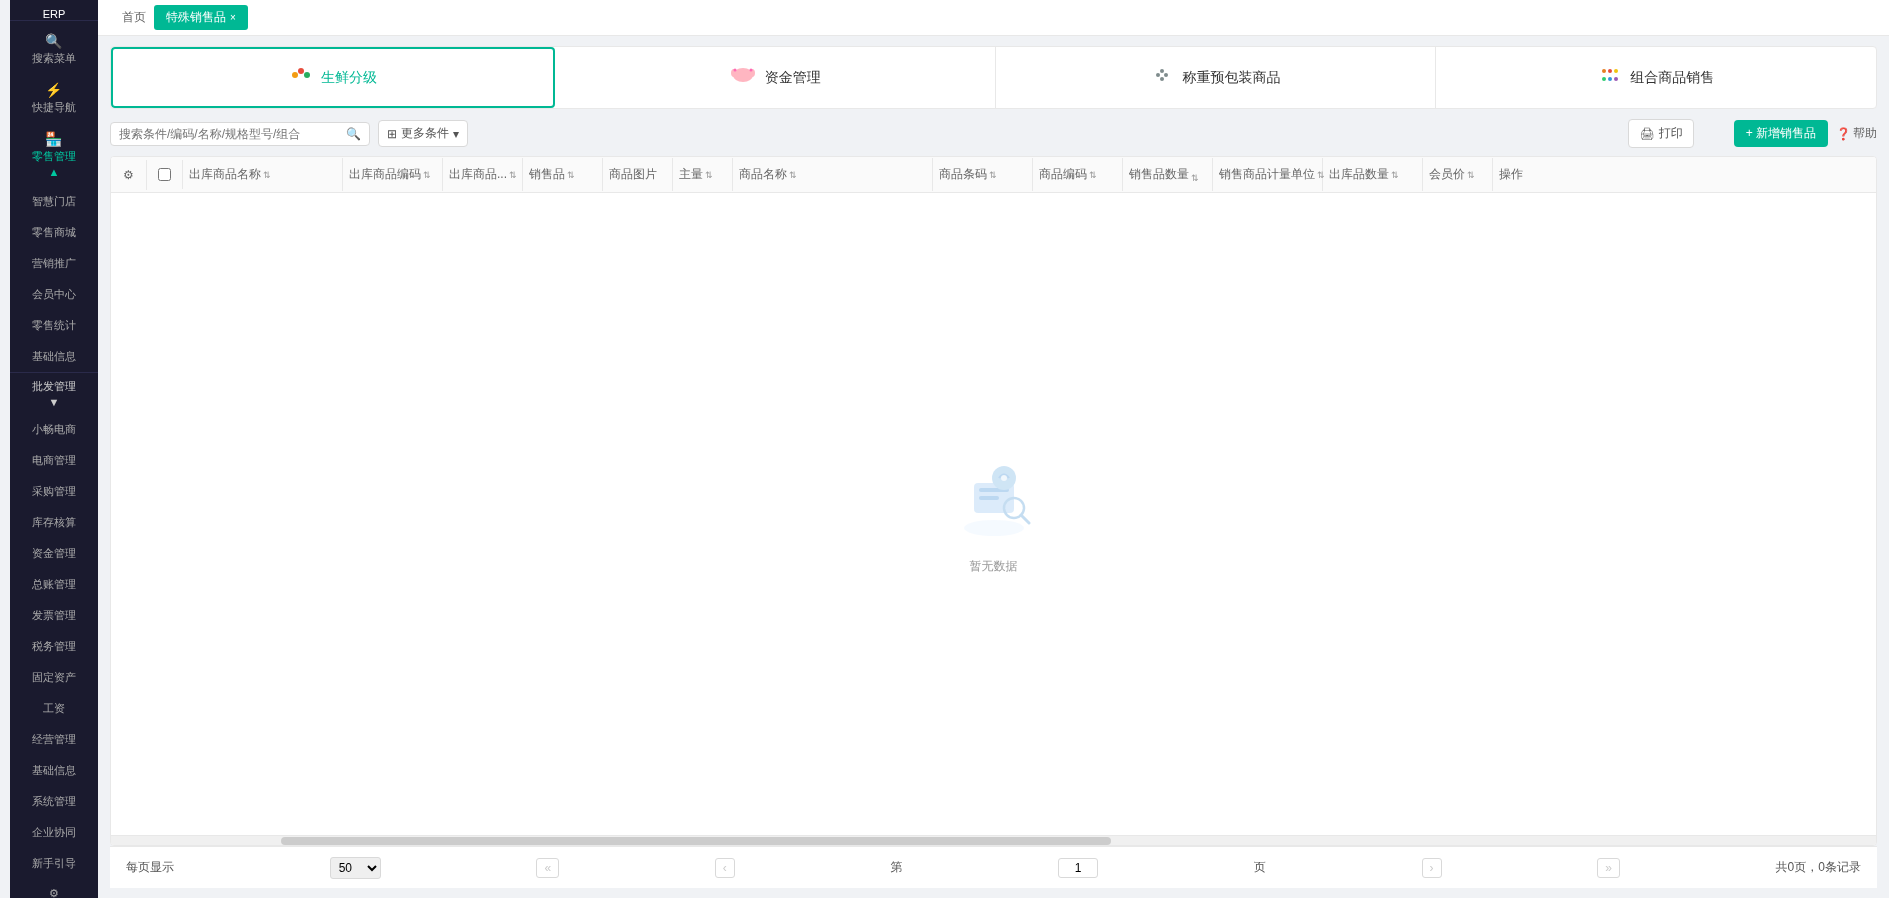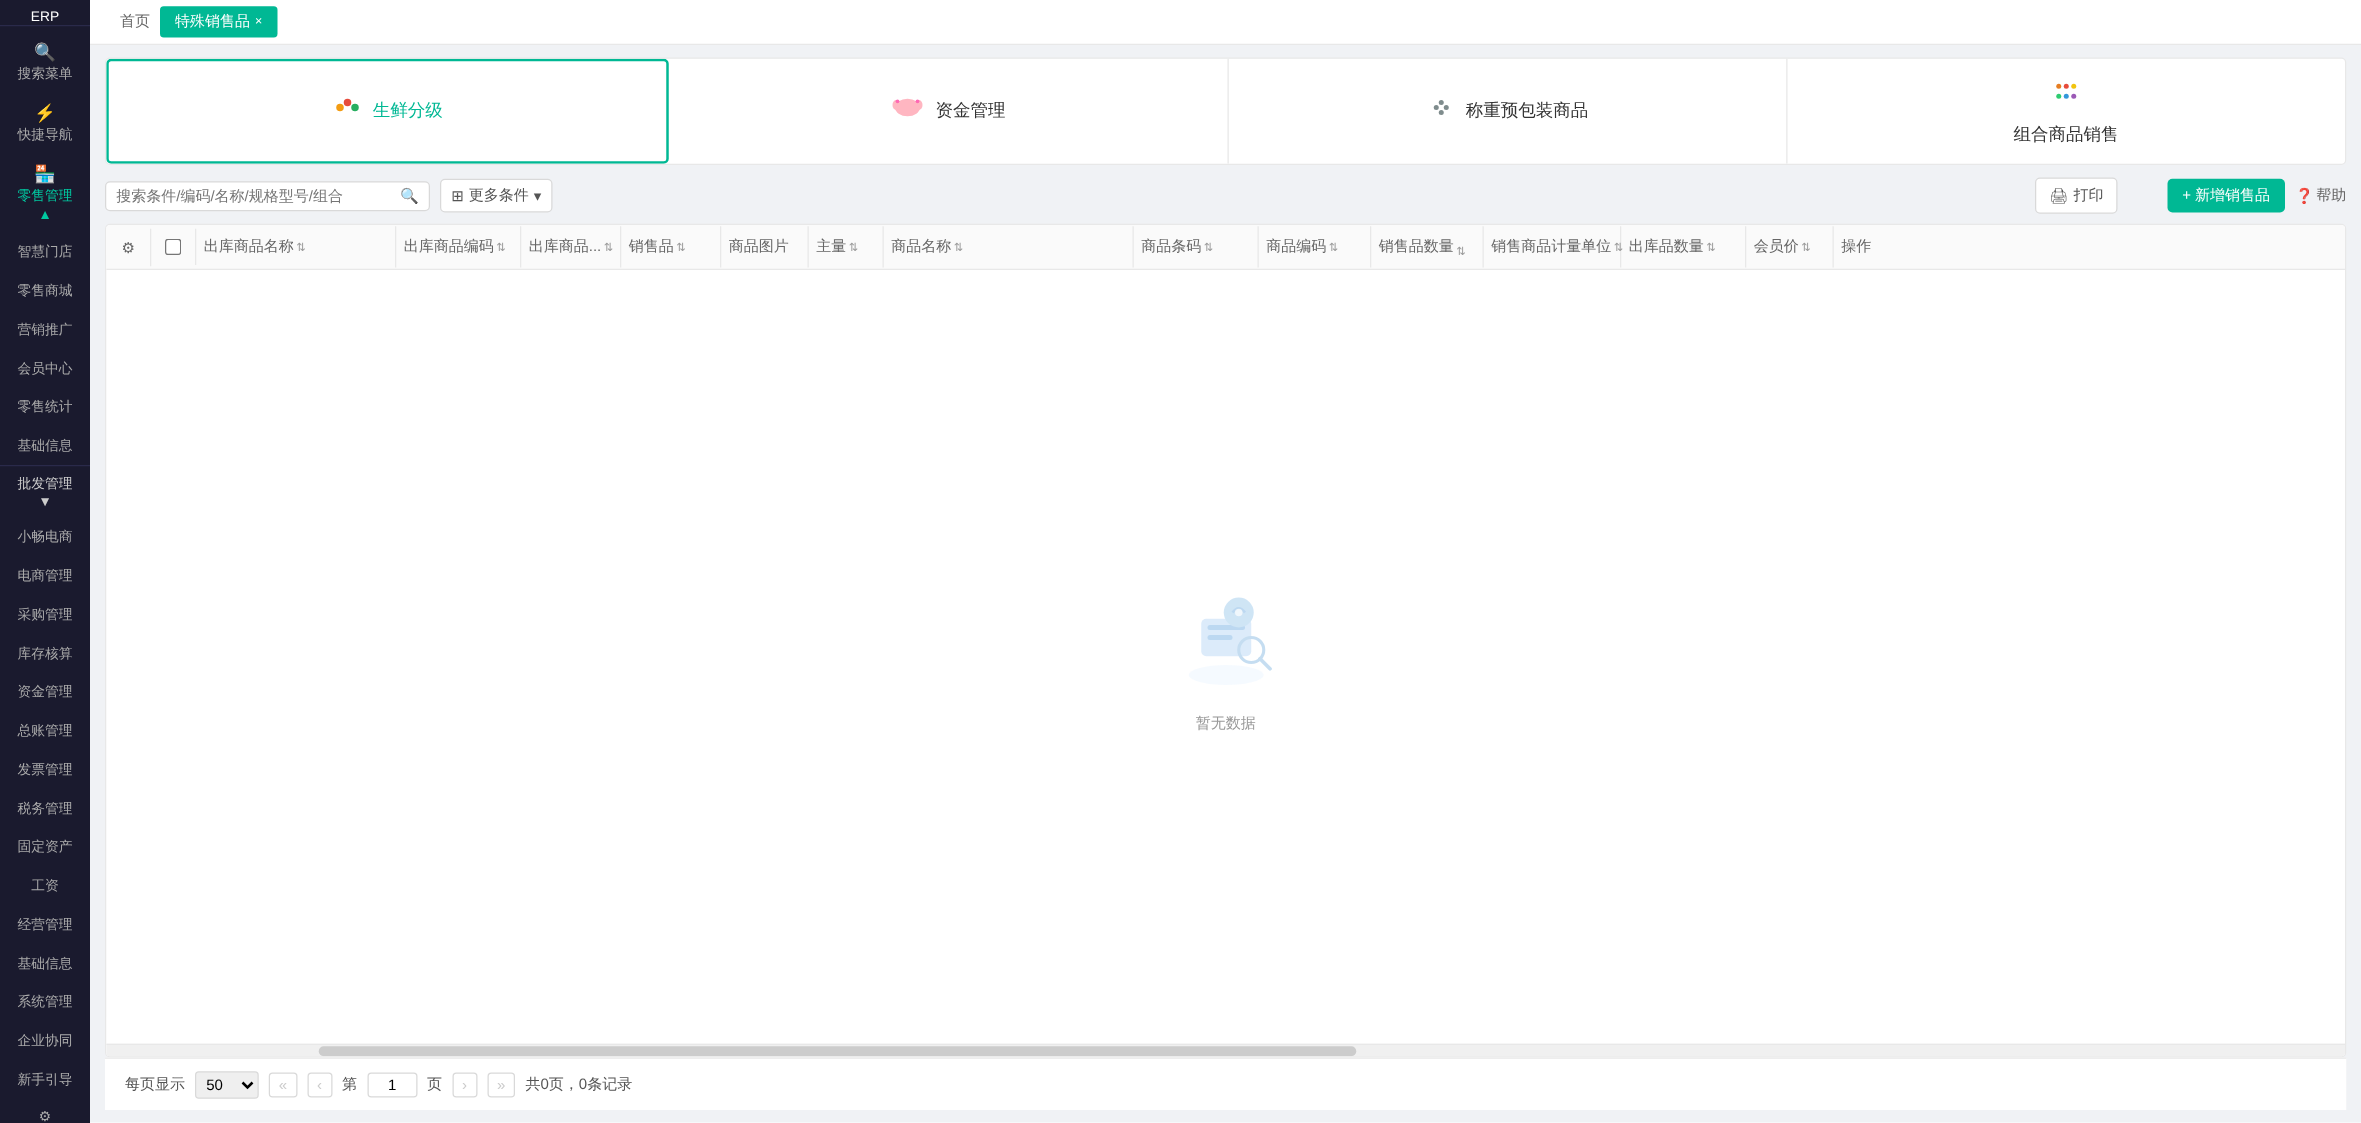--- a/index.html
+++ b/index.html
@@ -1,27 +1,28 @@
 <!DOCTYPE html>
 <html><head>
   <meta charset="utf-8">
   <style>
     * { margin: 0; padding: 0; box-sizing: border-box; }
     body { font-family: "Microsoft YaHei", "PingFang SC", sans-serif; font-size: 12px; background: #f0f2f5; display: flex; height: 898px; overflow: hidden; }
 
     
     .sidebar {
-      width: 72px;
+      width: 88px;
       background: #1a1a2e;
       display: flex;
       flex-direction: column;
       align-items: flex-start;
       overflow-y: auto;
       flex-shrink: 0;
       padding-top: 8px;
+      margin-left: 10px;
     }
     .sidebar-logo {
       width: 100%;
       height: 36px;
       display: flex;
       align-items: center;
       justify-content: center;
       color: #fff;
       font-size: 11px;
       border-bottom: 1px solid #2a2a4a;
@@ -115,21 +116,21 @@
       display: flex;
       align-items: center;
       justify-content: center;
       gap: 8px;
       padding: 14px 10px;
       cursor: pointer;
       border-right: 1px solid #e8e8e8;
       font-size: 14px;
       color: #333;
     }
-    .cat-tab:last-child { border-right: none; flex-direction: column; }
+    .cat-tab:last-child { border-right: none; }
     .cat-tab.active {
       border: 2px solid #00b894;
       border-radius: 4px;
       color: #00b894;
     }
     .cat-tab .cat-icon { font-size: 20px; }
 
     
     .toolbar {
       display: flex;
@@ -260,21 +261,21 @@
       gap: 12px;
     }
 
     
     .pagination {
       height: 42px;
       background: #fff;
       border-top: 1px solid #e8e8e8;
       display: flex;
       align-items: center;
-      justify-content: flex-start;
+      justify-content: space-between;
       padding: 0 16px;
       gap: 8px;
       font-size: 12px;
       color: #555;
       flex-shrink: 0;
     }
     .pagination select {
       border: 1px solid #d9d9d9;
       border-radius: 3px;
       padding: 2px 4px;

